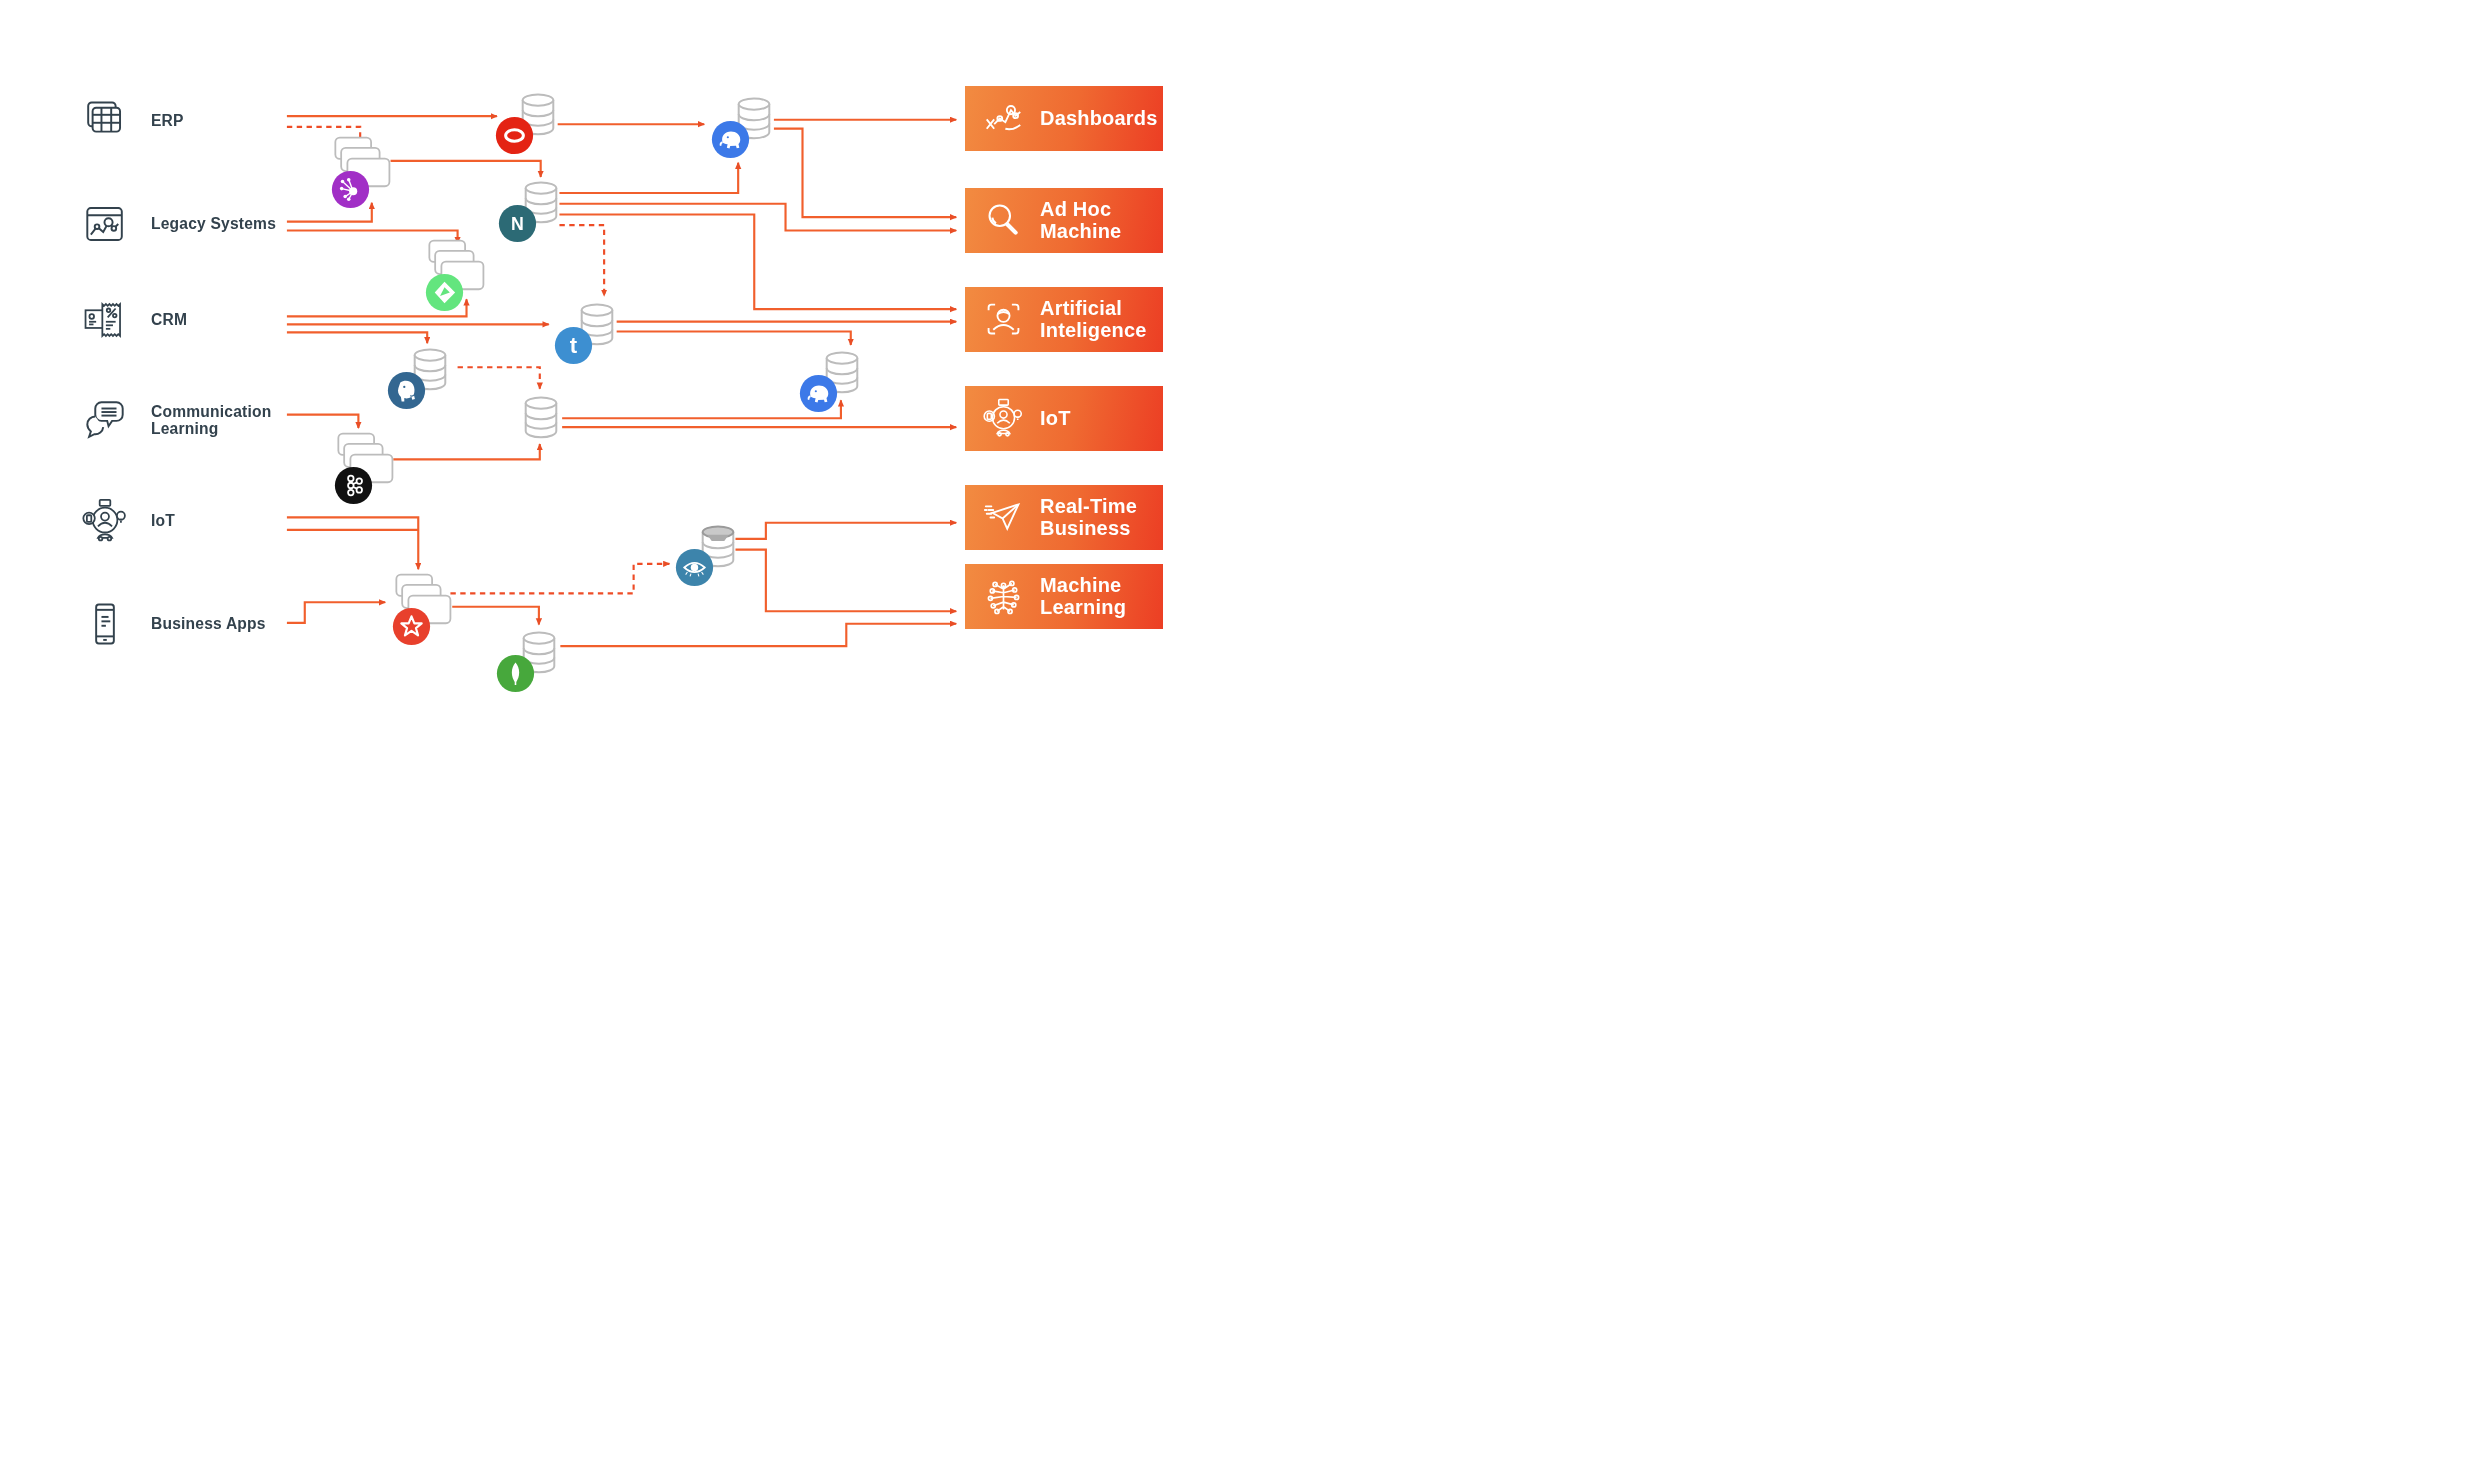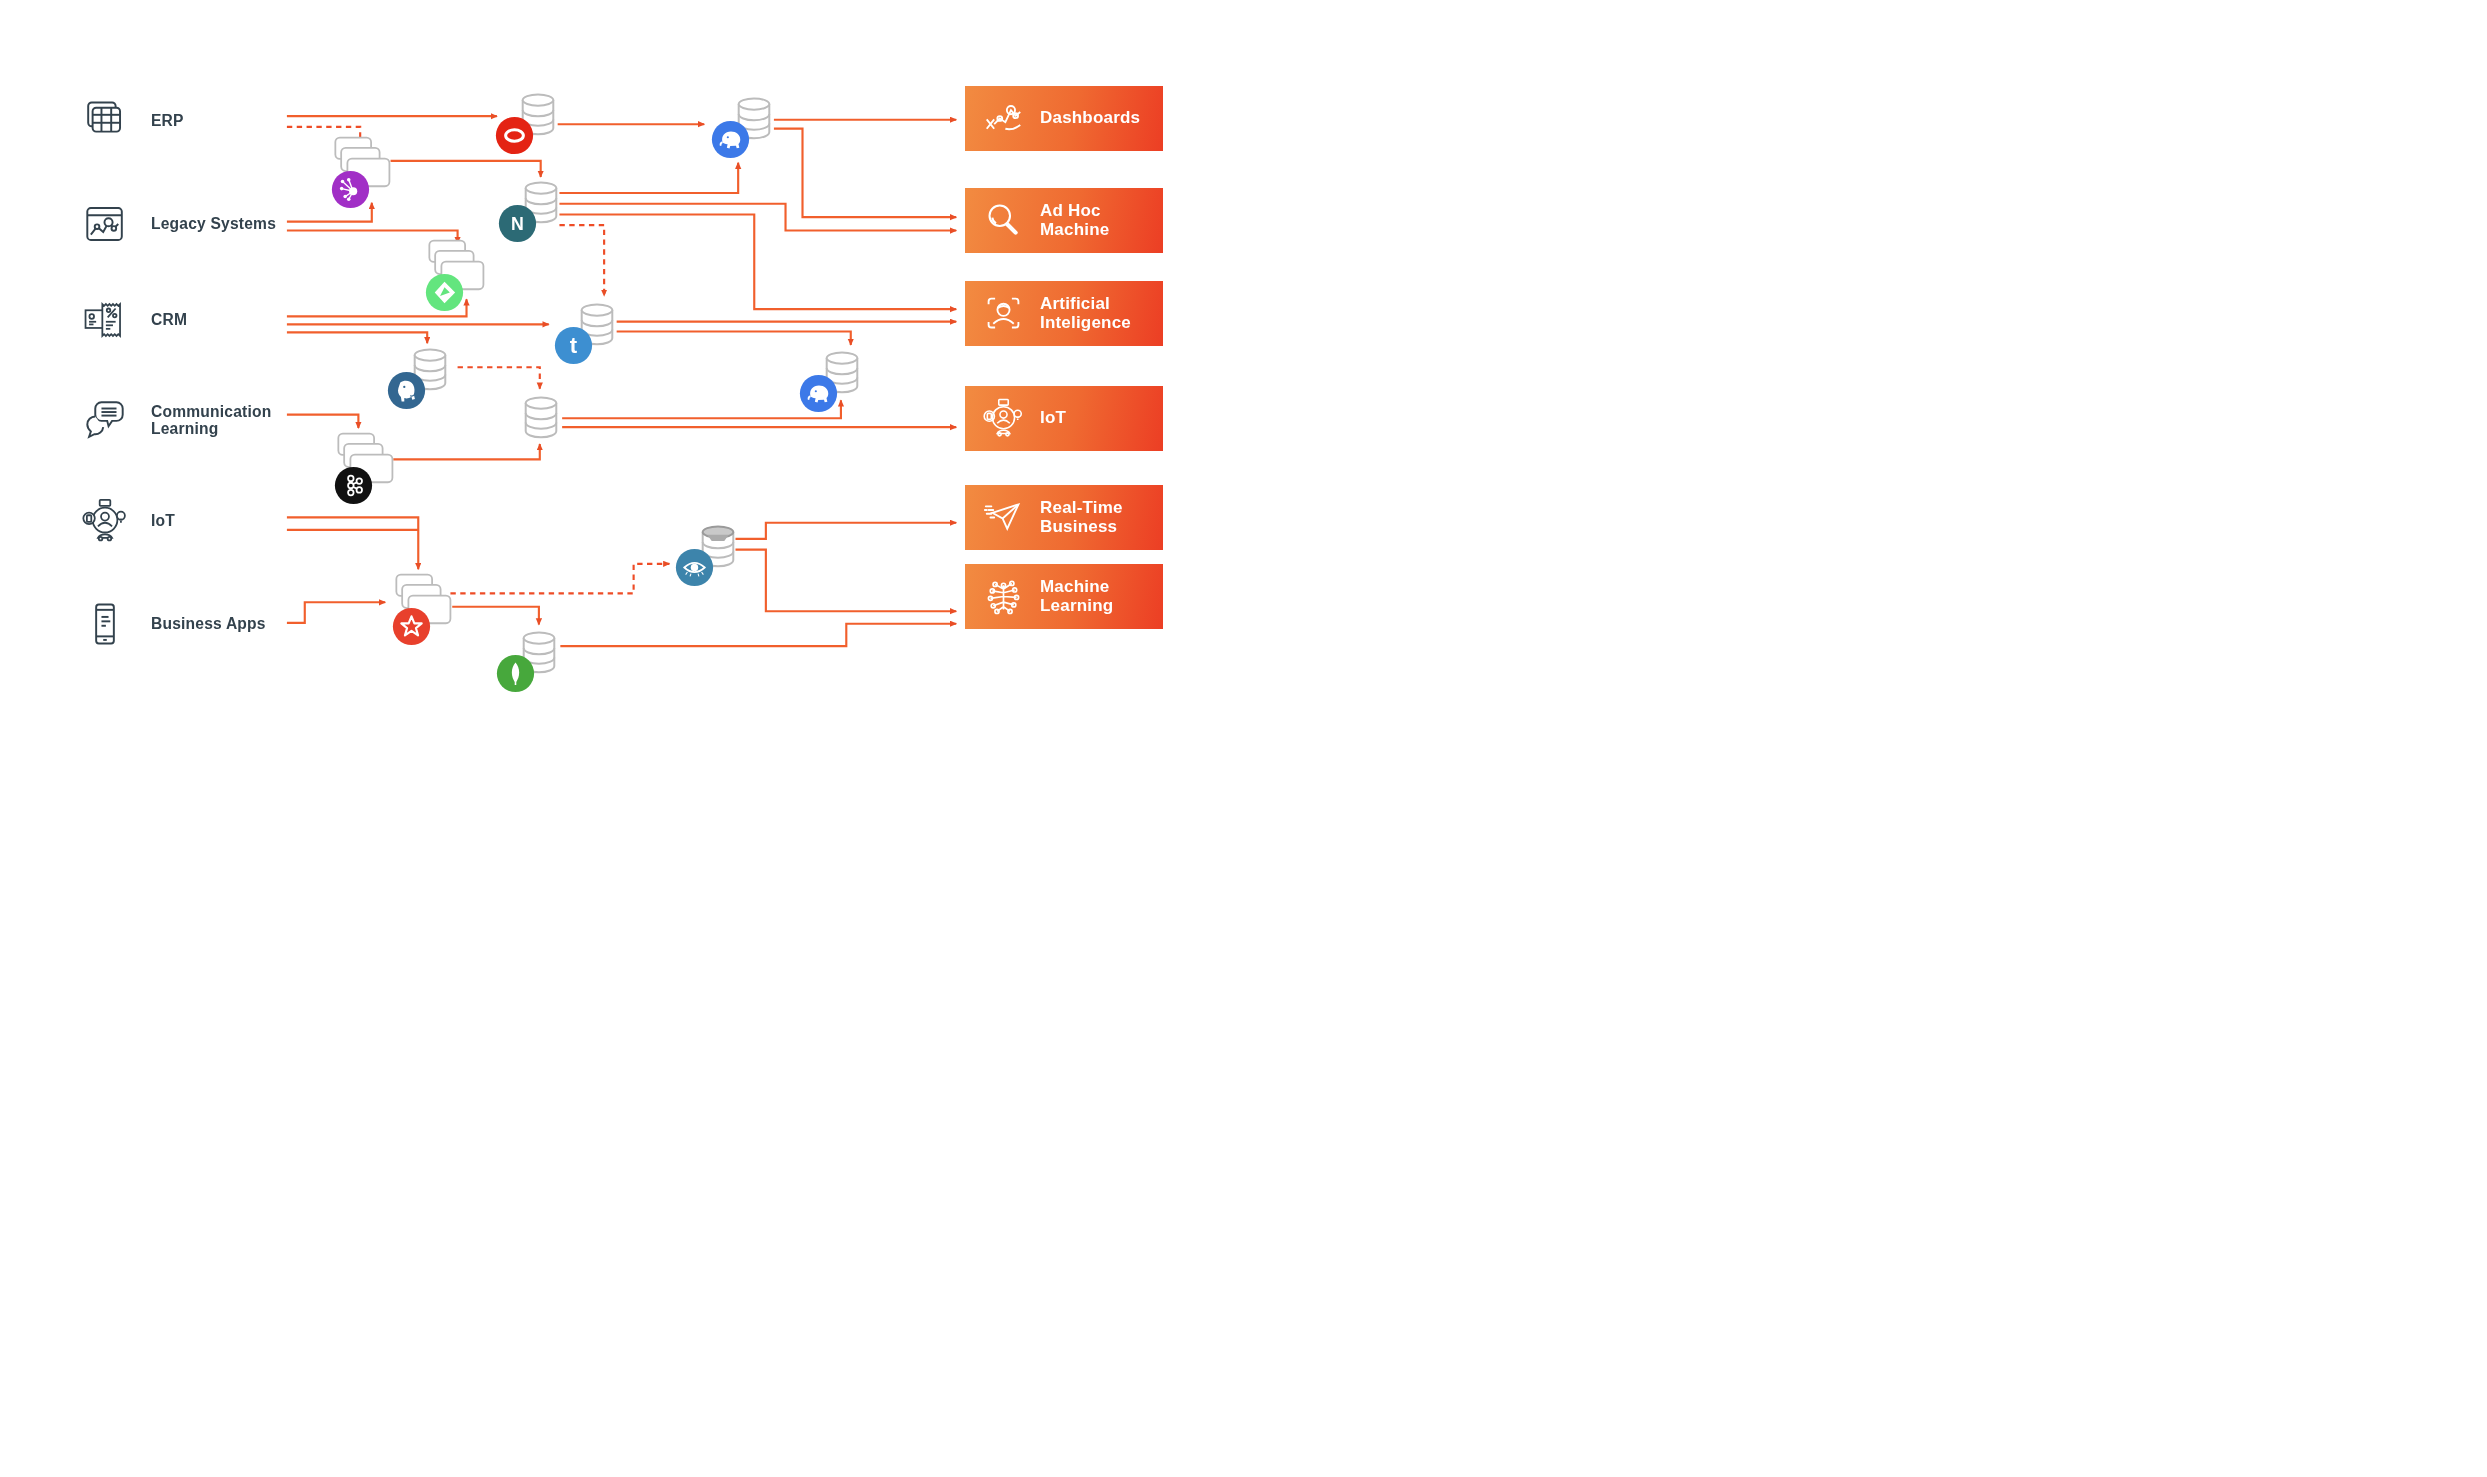--- a/index.html
+++ b/index.html
@@ -8,21 +8,21 @@
   #edges-svg{position:absolute;left:0;top:0;z-index:1;}
   .edge{fill:none;stroke:#F15F2C;stroke-width:2.4px;}
   .edge.dashed{stroke-dasharray:6 5;stroke:#EE4C26;}
   .source{position:absolute;left:82px;display:flex;align-items:center;gap:23px;z-index:3;}
   .source .icon{flex:0 0 46px;height:46px;}
   .source .lbl{color:#33424D;font-weight:bold;font-size:15.6px;line-height:1.1;width:143px;letter-spacing:0.2px;}
   .panel{position:absolute;left:965px;width:198px;height:65px;z-index:3;
          background:linear-gradient(100deg,#F28B41 0%,#EF6A31 55%,#EC3E24 100%);
          display:flex;align-items:center;gap:16px;padding:0 0 0 18px;box-sizing:border-box;}
   .panel .icon{flex:0 0 41px;height:41px;}
-  .panel .lbl{color:#fff;font-weight:bold;font-size:17px;line-height:1.08;letter-spacing:0.2px;width:116px;}
+  .panel .lbl{color:#fff;font-weight:bold;font-size:20px;line-height:1.08;letter-spacing:0.2px;width:116px;}
   .mw-node{position:absolute;z-index:2;}
   .mw-node .shape{position:absolute;}
   .mw-node .badge{position:absolute;}
   svg{display:block;}
 </style>
 </head>
 <body>
 
 <div class="stage">
 
@@ -438,21 +438,21 @@
     <span class="icon">
       <svg width="41" height="41" viewBox="0 0 44 44" fill="none" stroke="#fff" stroke-width="2.2">
         <circle cx="18" cy="17" r="11"></circle>
         <path d="M10 19 a8 8 0 0 0 4 6"></path>
         <path d="M26 26 l9 9" stroke-width="4.5" stroke-linecap="round"></path>
       </svg>
     </span>
     <span class="lbl">Ad Hoc Machine</span>
   </div>
 
-  <div class="panel" style="top:281px">
+  <div class="panel" style="top:287px">
     <span class="icon">
       <svg width="41" height="41" viewBox="0 0 44 44" fill="none" stroke="#fff" stroke-width="2">
         <path d="M6 12 V9 a3 3 0 0 1 3-3 h4"></path>
           <path d="M31 6 h4 a3 3 0 0 1 3 3 v3"></path>
         <path d="M38 31 v3 a3 3 0 0 1 -3 3 h-4"></path>
           <path d="M13 37 H9 a3 3 0 0 1 -3-3 v-3"></path>
         <circle cx="22" cy="18" r="6.5"></circle>
           <path d="M16 16 q6 -4 12 0"></path>
         <path d="M11 33 q11 -10 22 0"></path>
       </svg>

